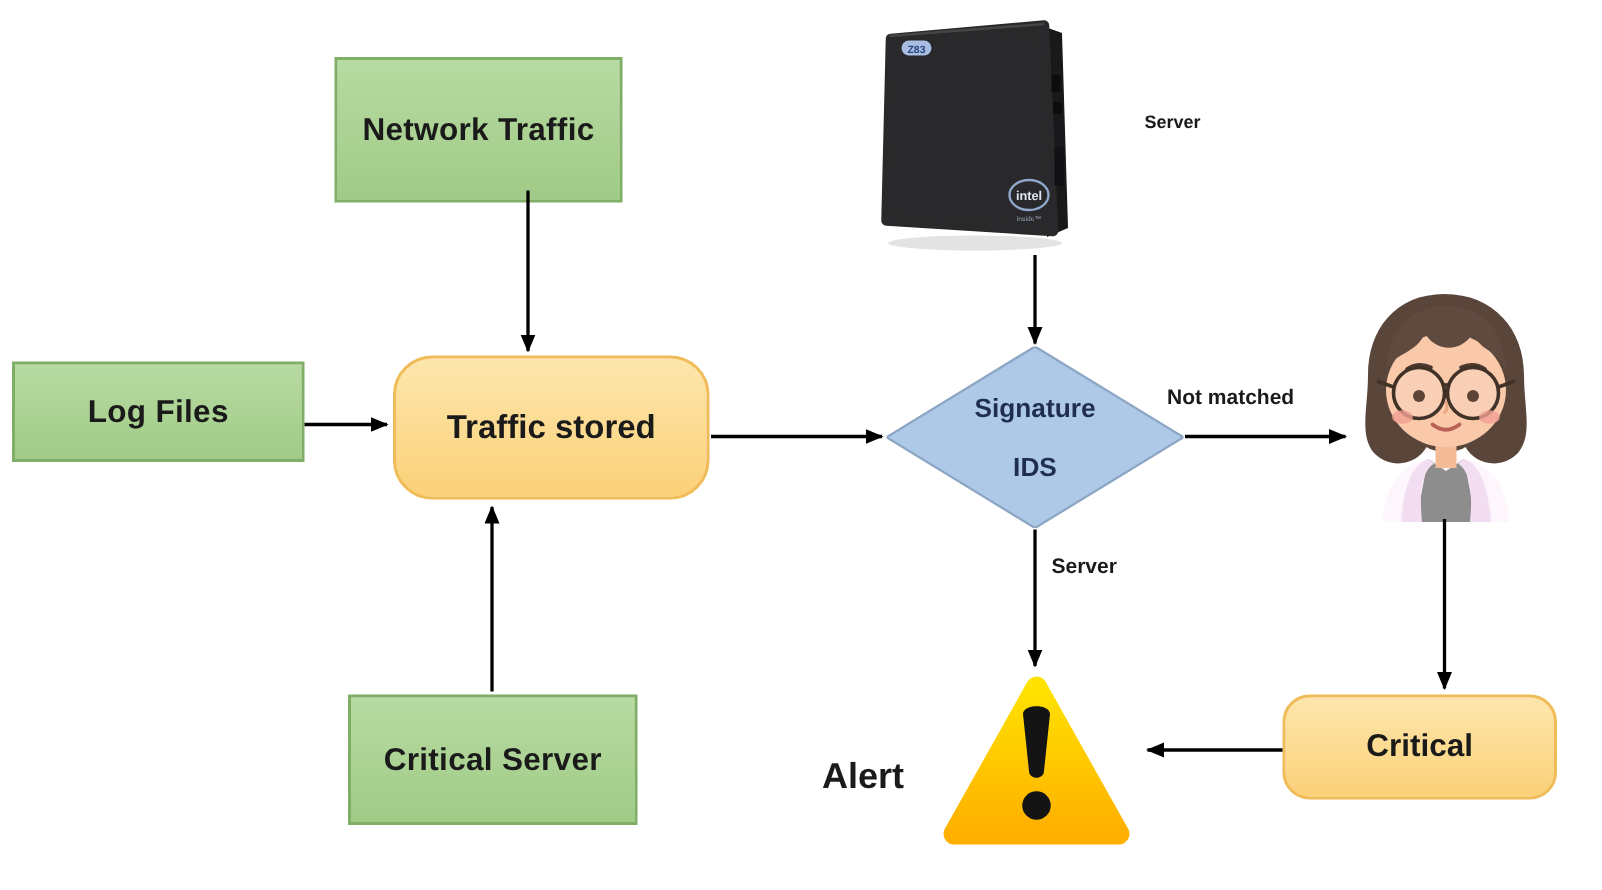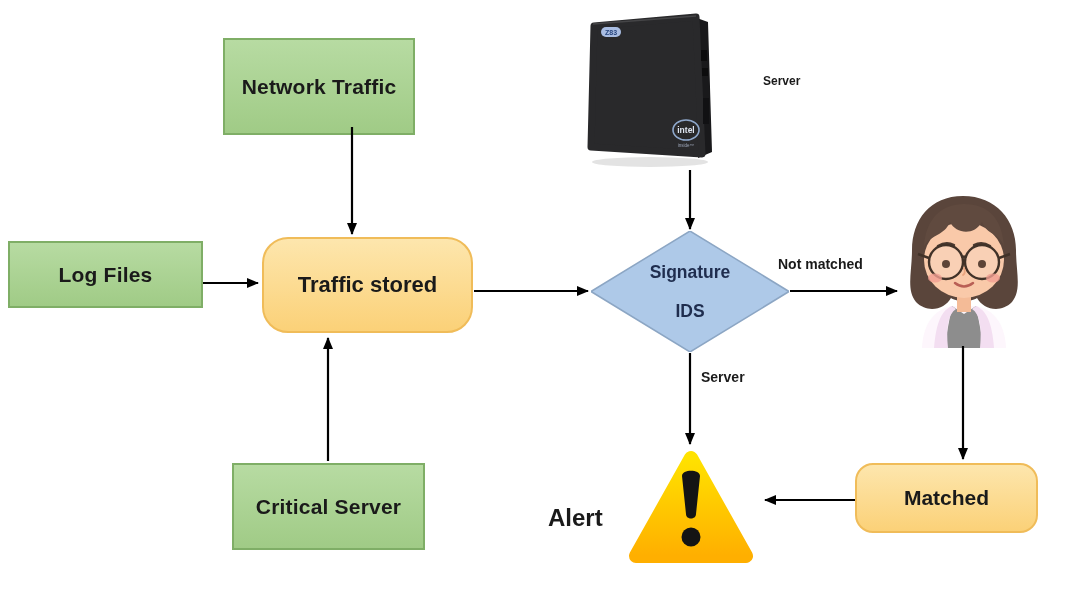--- a/index.html
+++ b/index.html
@@ -54,21 +54,21 @@
     <span>Log Files</span>
   </div>
   <div class="node node-green" id="critical-files">
     <span>Critical Server</span>
   </div>
 
   <div class="node node-orange" id="traffic-stored">
     <span>Traffic stored</span>
   </div>
   <div class="node node-orange" id="reports">
-    <span>Matched</span>
+    <span>Critical</span>
   </div>
 
   <div id="diamond">
     <svg width="198" height="121" viewBox="0 0 198 121">
       <polygon points="0,60.5 99,0 198,60.5 99,121" style="fill:var(--diamond-fill,#aec9e8);stroke:var(--diamond-border,#8ca6c4);stroke-width:1.5"></polygon>
     </svg>
     <div class="diamond-text">
       <span>Signature</span>
       <span>IDS</span>
     </div>

